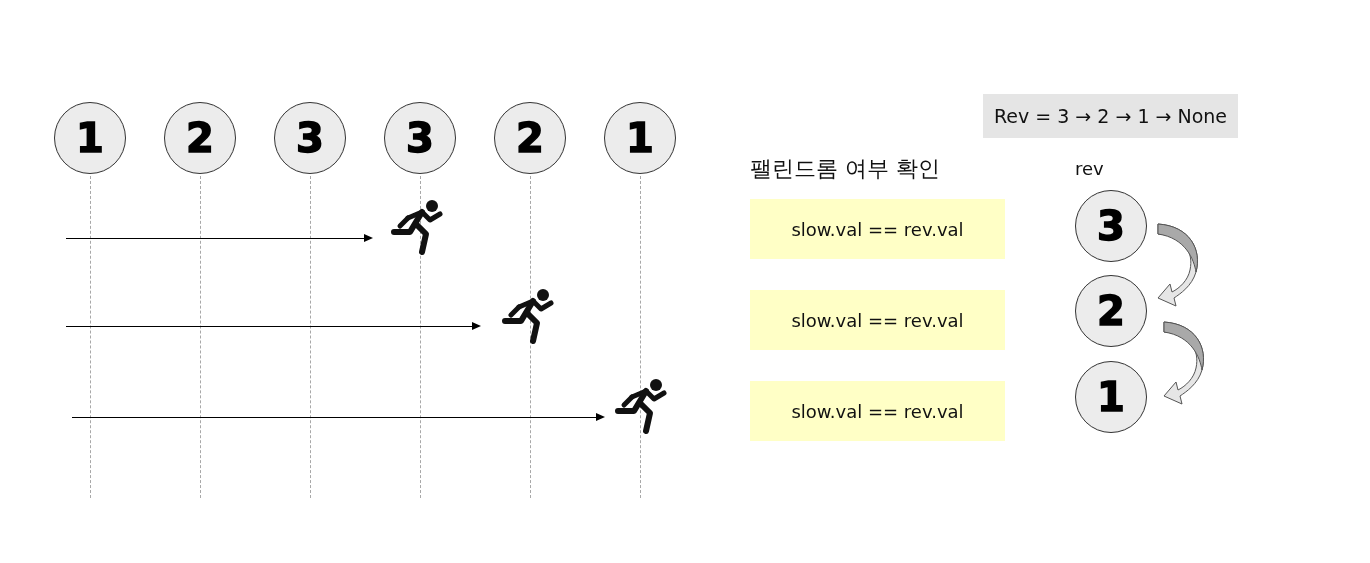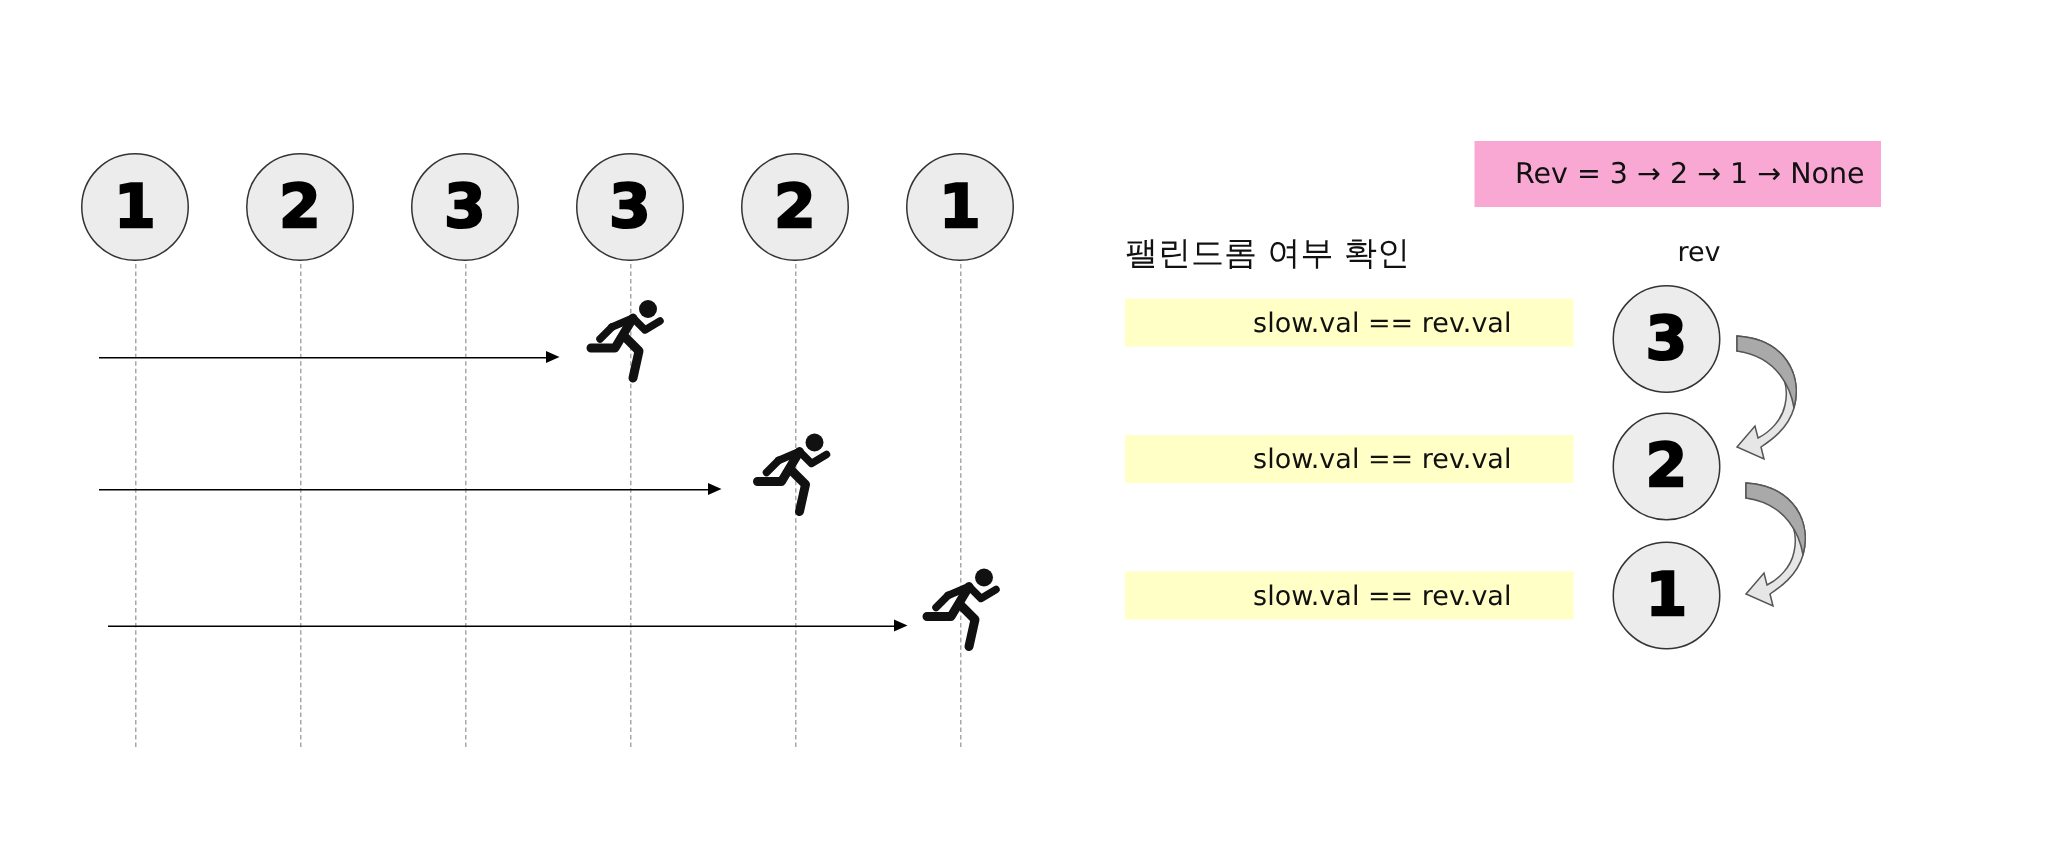--- a/index.html
+++ b/index.html
@@ -15,37 +15,37 @@
   }
   .dash {
     position: absolute; width: 0; border-left: 1px dashed #a8a8a8;
   }
   .trav-line { position: absolute; height: 0; border-top: 1.5px solid #000; }
   .arrowhead { position: absolute; width: 0; height: 0;
     border-top: 4px solid transparent; border-bottom: 4px solid transparent;
     border-left: 9px solid #000; }
   .runner { position: absolute; width: 62px; height: 62px; }
   .check-box {
-    position: absolute; left: 750px; width: 255px; height: 32px;
+    position: absolute; left: 750px; width: 255px; height: 60px;
     background: #ffffc6;
     display: flex; align-items: center; justify-content: center;
-    font-family: "DejaVu Sans", sans-serif; font-size: 18px; color: #111; padding-left: 44px;
+    font-family: "DejaVu Sans", sans-serif; font-size: 18px; color: #111;
   }
   .title {
     position: absolute; left: 750px; width: 255px; top: 154px; text-align: left;
     font-family: "DejaVu Sans", sans-serif; font-size: 22px; color: #111; font-weight: 500;
   }
   .rev-box {
     position: absolute; left: 983px; top: 94px; width: 255px; height: 44px;
-    background: #f9a8d4;
+    background: #e5e5e5;
     display: flex; align-items: center; justify-content: center;
-    font-family: "DejaVu Sans", sans-serif; font-size: 19px; color: #111; padding-left: 16px;
+    font-family: "DejaVu Sans", sans-serif; font-size: 19px; color: #111;
   }
   .rev-label {
-    position: absolute; left: 1075px; width: 72px; top: 158px; text-align: right;
+    position: absolute; left: 1075px; width: 72px; top: 158px; text-align: left;
     font-family: "DejaVu Sans", sans-serif; font-size: 18px; color: #111;
   }
   .curve { position: absolute; }
 </style>
 </head>
 <body>
 
 <div>
   <div class="node" style="left:54px; top:102px;">1</div>
   <div class="node" style="left:164px; top:102px;">2</div>

